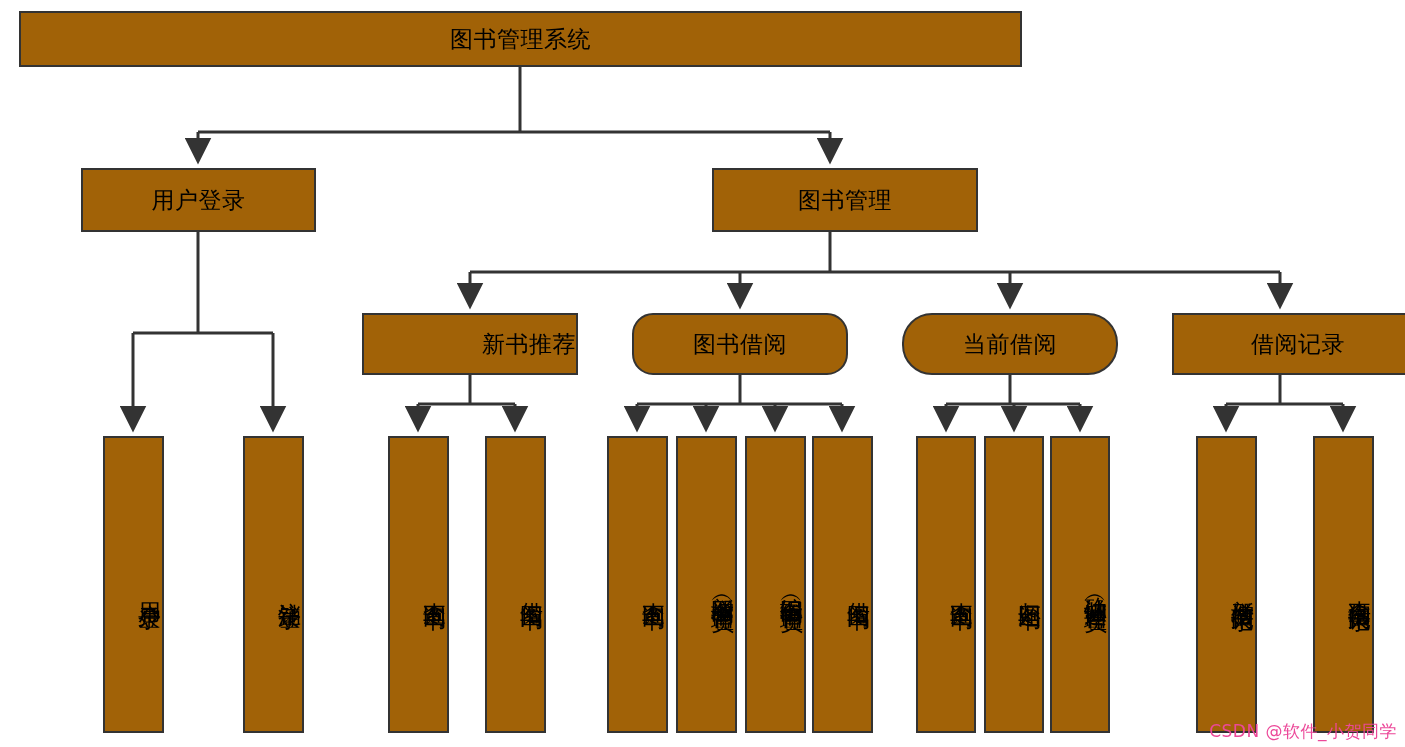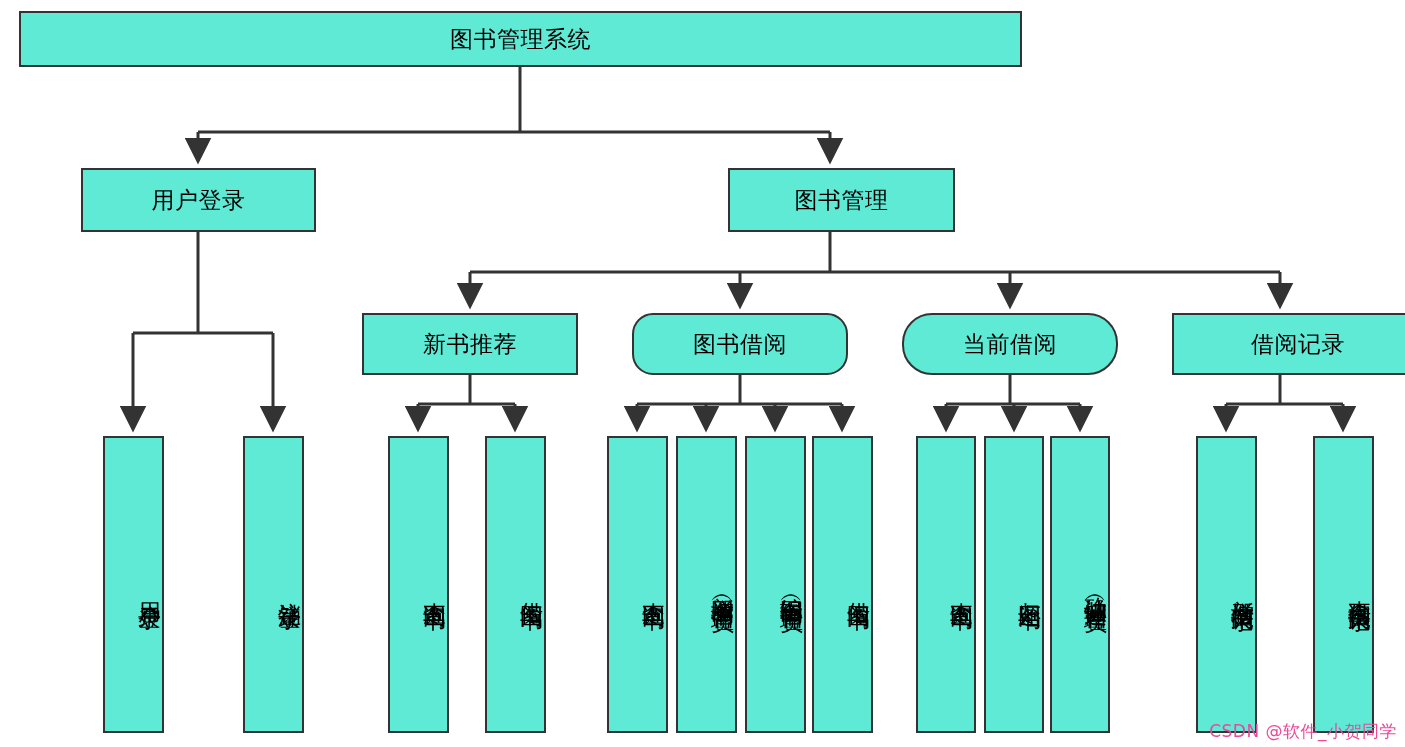--- a/index.html
+++ b/index.html
@@ -21,21 +21,21 @@
     position: absolute;
     left: 0;
     top: 0;
     width: 1405px;
     height: 747px;
   }
   .node {
     position: absolute;
     box-sizing: border-box;
     border: 2px solid #333333;
-    background: #5eead4;
+    background: #a16207;
     color: #000000;
     display: flex;
     align-items: center;
     justify-content: center;
     text-align: center;
   }
   .node.horizontal {
     font-size: 23px;
     line-height: 1.15;
     letter-spacing: 0.5px;
@@ -120,25 +120,25 @@
     </g>
   </svg>
 
   <div class="node horizontal" style="left: 19px; top: 11px; width: 1003px; height: 56px;">
     <span>图书管理系统</span>
   </div>
 
   <div class="node horizontal" style="left: 81px; top: 168px; width: 235px; height: 64px;">
     <span>用户登录</span>
   </div>
-  <div class="node horizontal" style="left: 728px; top: 168px; width: 227px; height: 64px;">
+  <div class="node horizontal" style="left: 712px; top: 168px; width: 266px; height: 64px;">
     <span>图书管理</span>
   </div>
 
-  <div class="node horizontal" style="left: 362px; top: 313px; width: 216px; height: 62px;">
+  <div class="node horizontal" style="left: 362px; top: 313px; width: 216px; height: 62px; justify-content: flex-end;">
     <span>新书推荐</span>
   </div>
   <div class="node horizontal" style="left: 632px; top: 313px; width: 216px; height: 62px; border-radius: 21px;">
     <span>图书借阅</span>
   </div>
   <div class="node horizontal" style="left: 902px; top: 313px; width: 216px; height: 62px; border-radius: 30px;">
     <span>当前借阅</span>
   </div>
   <div class="node horizontal" style="left: 1172px; top: 313px; width: 252px; height: 62px;">
     <span>借阅记录</span>

